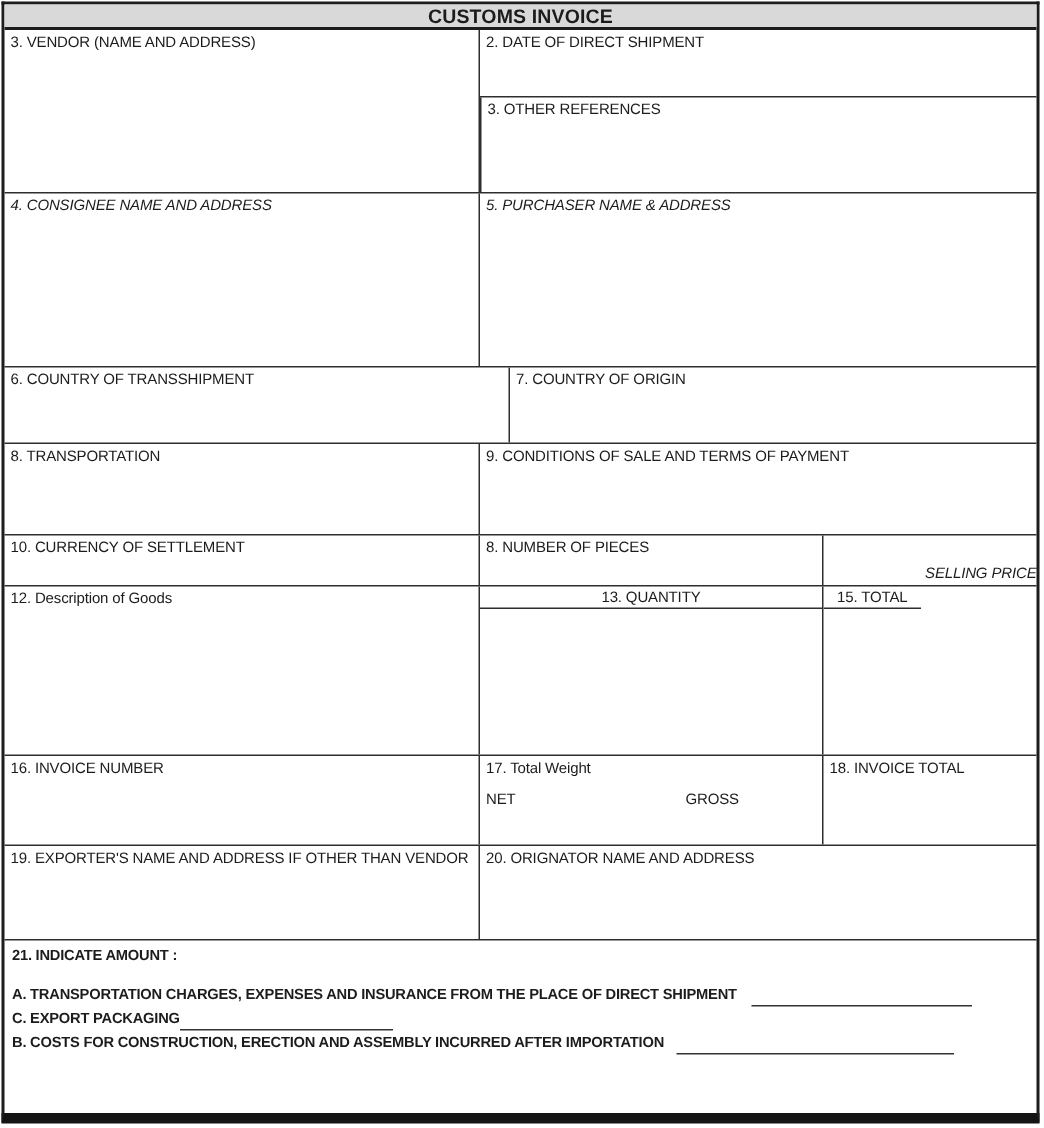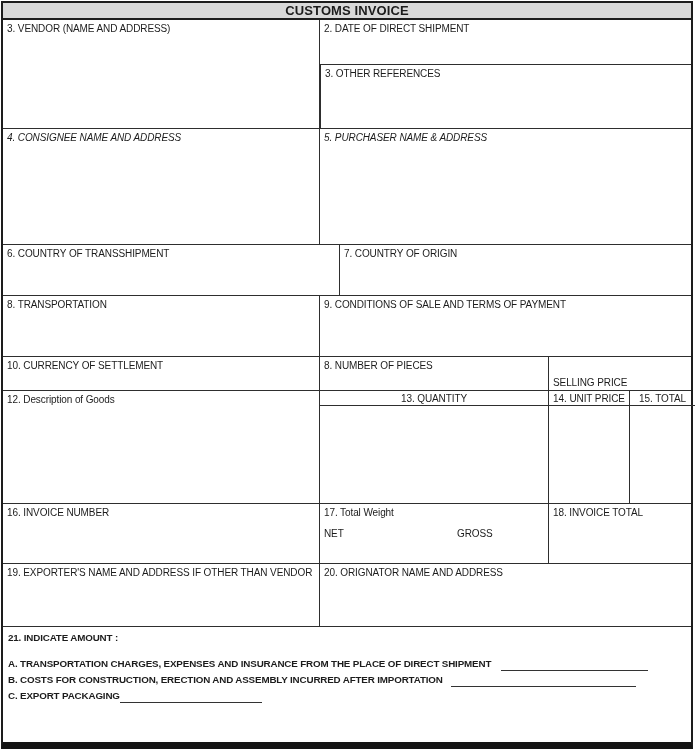--- a/index.html
+++ b/index.html
@@ -43,21 +43,21 @@
   .w81{width:81px;flex-shrink:0;}
   .w66{width:66px;flex-shrink:0;}
   
   .h109{height:109px;} .h116{height:116px;font-style:italic;} .h51{height:51px;gap:20px;}
   .h61{height:61px;} .h34{height:34px;} .h113{height:113px;}
   .h60{height:60px;} .h63{height:63px;}
   .stack{display:flex;flex-direction:column;}
   .stack .sub-top{height:45px;box-sizing:border-box;border-bottom:var(--line);}
   .stack .sub-bot{flex:1;}
   
-  .bottom-center{display:flex;align-items:flex-end;justify-content:flex-start;padding-bottom:2px;}
+  .bottom-center{display:flex;align-items:flex-end;justify-content:flex-end;padding-bottom:2px;font-style:italic;}
   
   .colcell{padding:0;display:flex;flex-direction:column;text-align:center;}
   .colhead{
     height:15px;box-sizing:border-box;border-bottom:var(--line);
     padding:2px 4px 0 4px;white-space:nowrap;
   }
   .colbody{flex:1;}
   
   .netgross{position:absolute;top:24px;left:4px;right:4px;}
   .gross-pos{position:absolute;left:133px;top:0;}
@@ -138,26 +138,20 @@
   <div class="row h113">
     <div class="cell w316">
       <span class="lbl">12. Description of Goods</span>
     </div>
     <div class="cell w229 colcell">
       <div class="colhead">
         <span class="lbl">13. QUANTITY</span>
       </div>
       <div class="colbody"></div>
     </div>
-    <div class="cell w81 colcell">
-      <div class="colhead">
-        <span class="lbl">14. UNIT PRICE</span>
-      </div>
-      <div class="colbody"></div>
-    </div>
     <div class="cell w66 colcell">
       <div class="colhead">
         <span class="lbl">15. TOTAL</span>
       </div>
       <div class="colbody"></div>
     </div>
   </div>
 
   <div class="row h60">
     <div class="cell w316">
@@ -184,21 +178,21 @@
     </div>
   </div>
 
   <div class="row" style="flex:1">
     <div class="cell box21" style="flex:1">
       <div class="lbl">21. INDICATE AMOUNT :</div>
       <div class="amt-line amt-first">
         <span class="lbl">A. TRANSPORTATION CHARGES, EXPENSES AND INSURANCE FROM THE PLACE OF DIRECT SHIPMENT</span><span class="blank blank-a"></span>
       </div>
       <div class="amt-line">
-        <span class="lbl">B. COSTS FOR CONSTRUCTION, ERECTION AND ASSEMBLY INCURRED AFTER IMPORTATION</span><span class="blank blank-b"></span>
+        <span class="lbl">C. EXPORT PACKAGING</span><span class="blank blank-c"></span>
       </div>
       <div class="amt-line">
-        <span class="lbl">C. EXPORT PACKAGING</span><span class="blank blank-c"></span>
+        <span class="lbl">B. COSTS FOR CONSTRUCTION, ERECTION AND ASSEMBLY INCURRED AFTER IMPORTATION</span><span class="blank blank-b"></span>
       </div>
     </div>
   </div>
 
 </div>
 
 </body></html>

